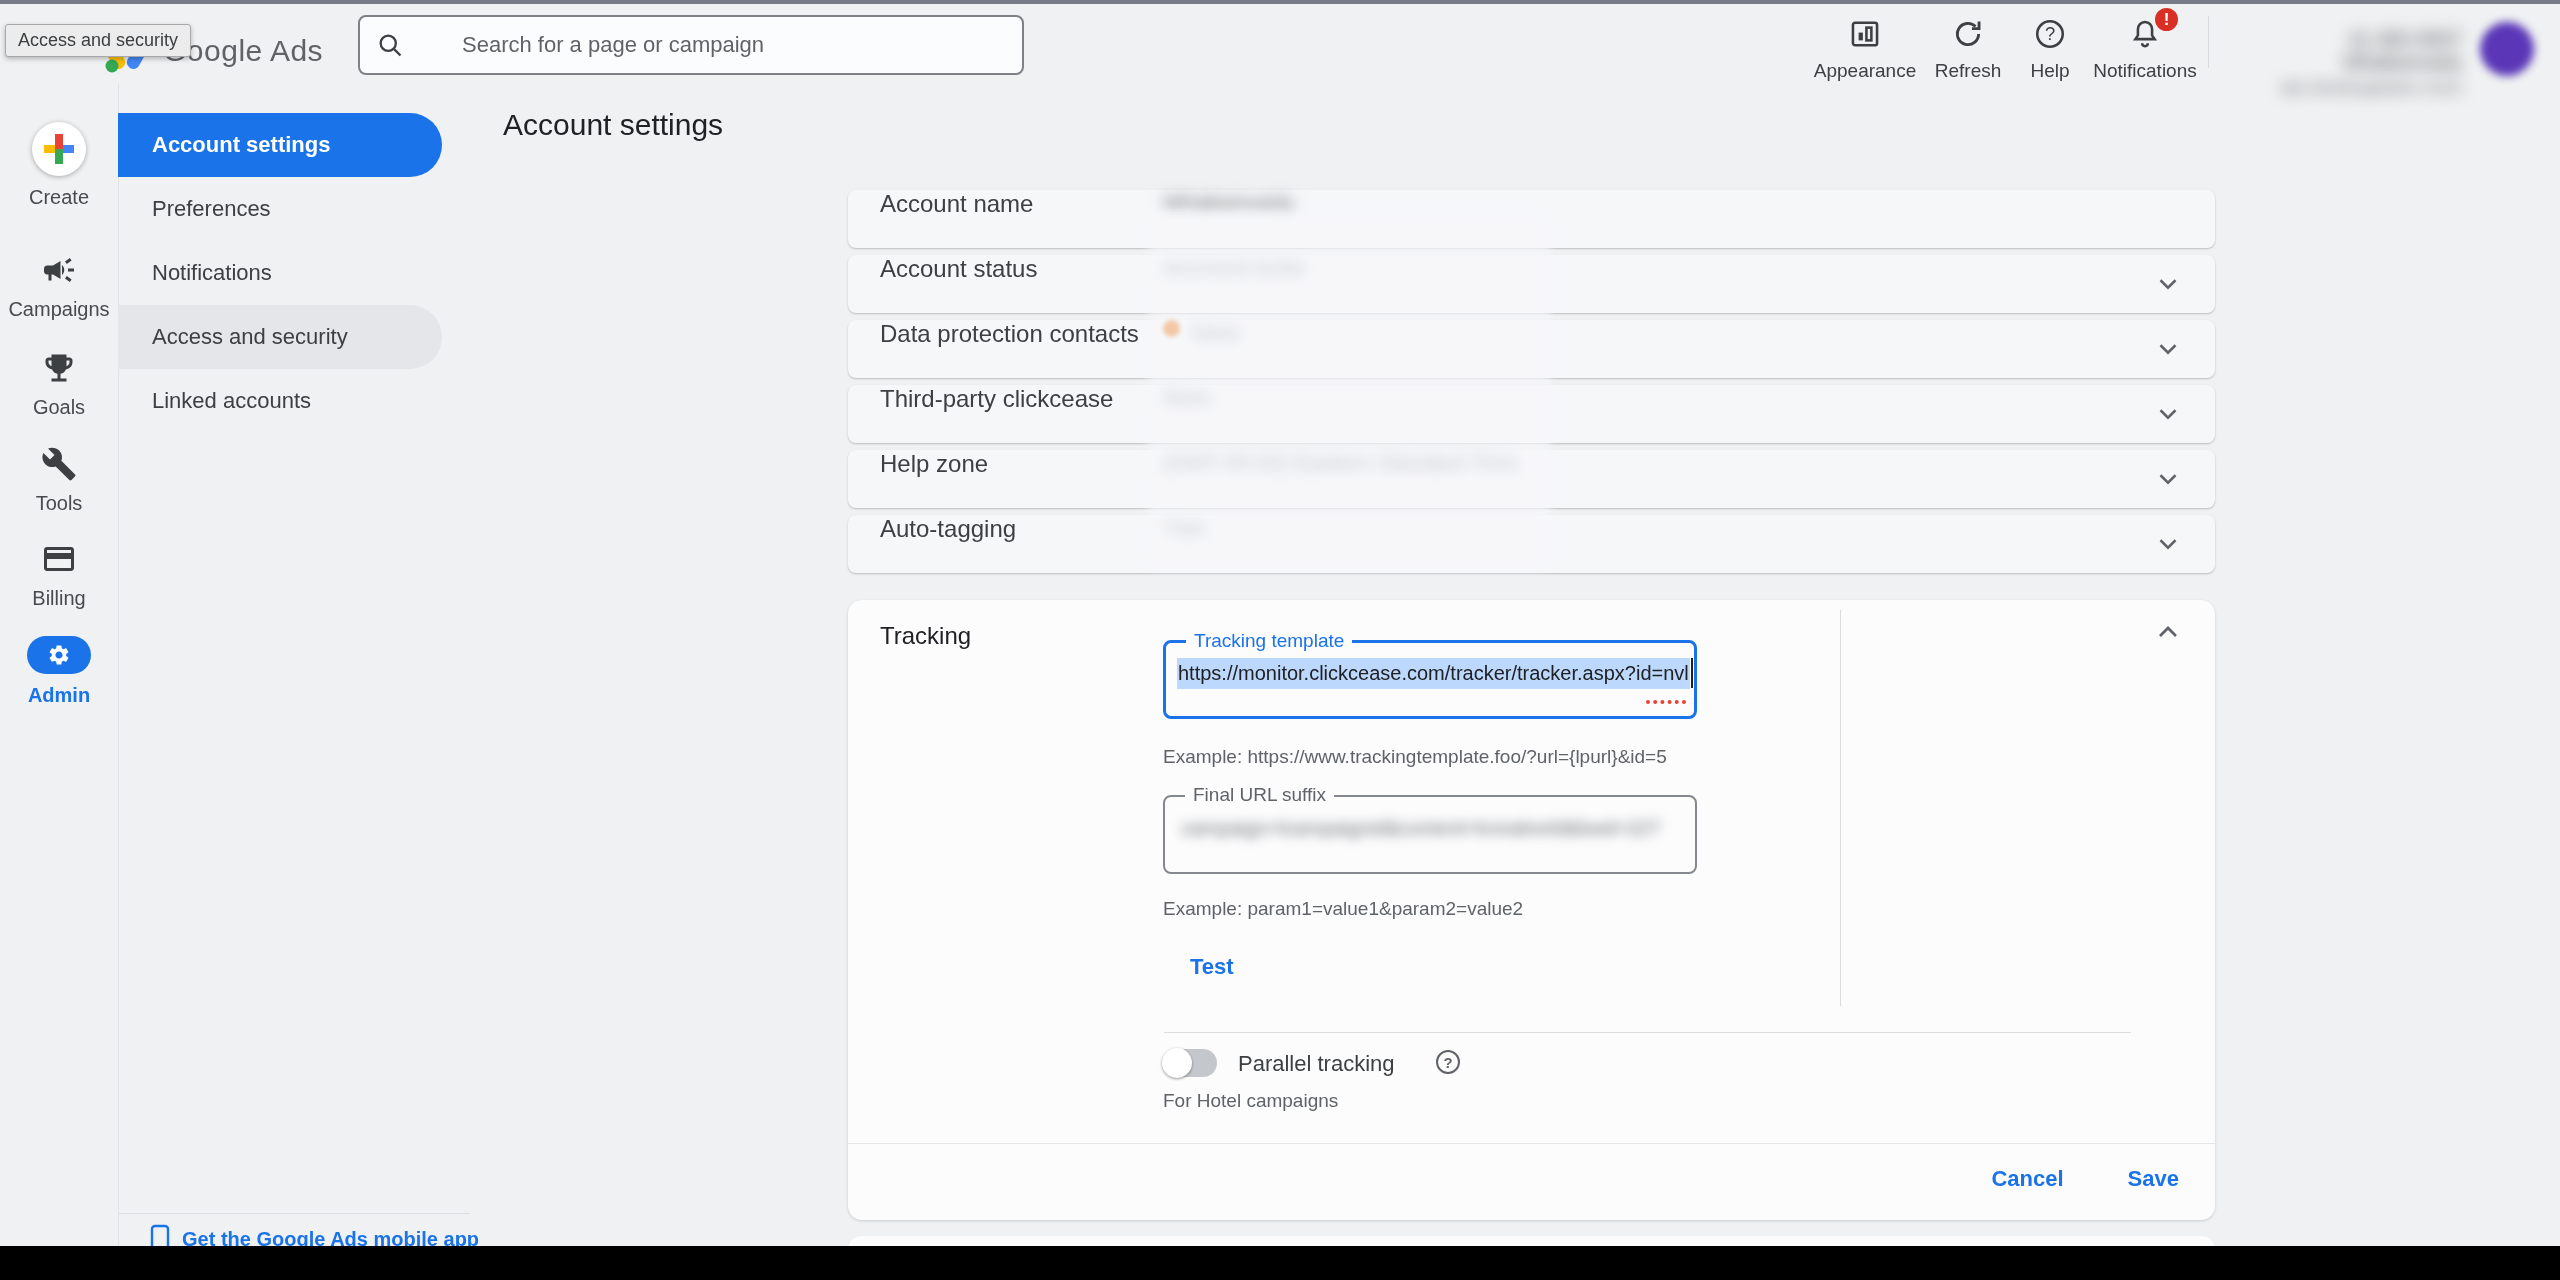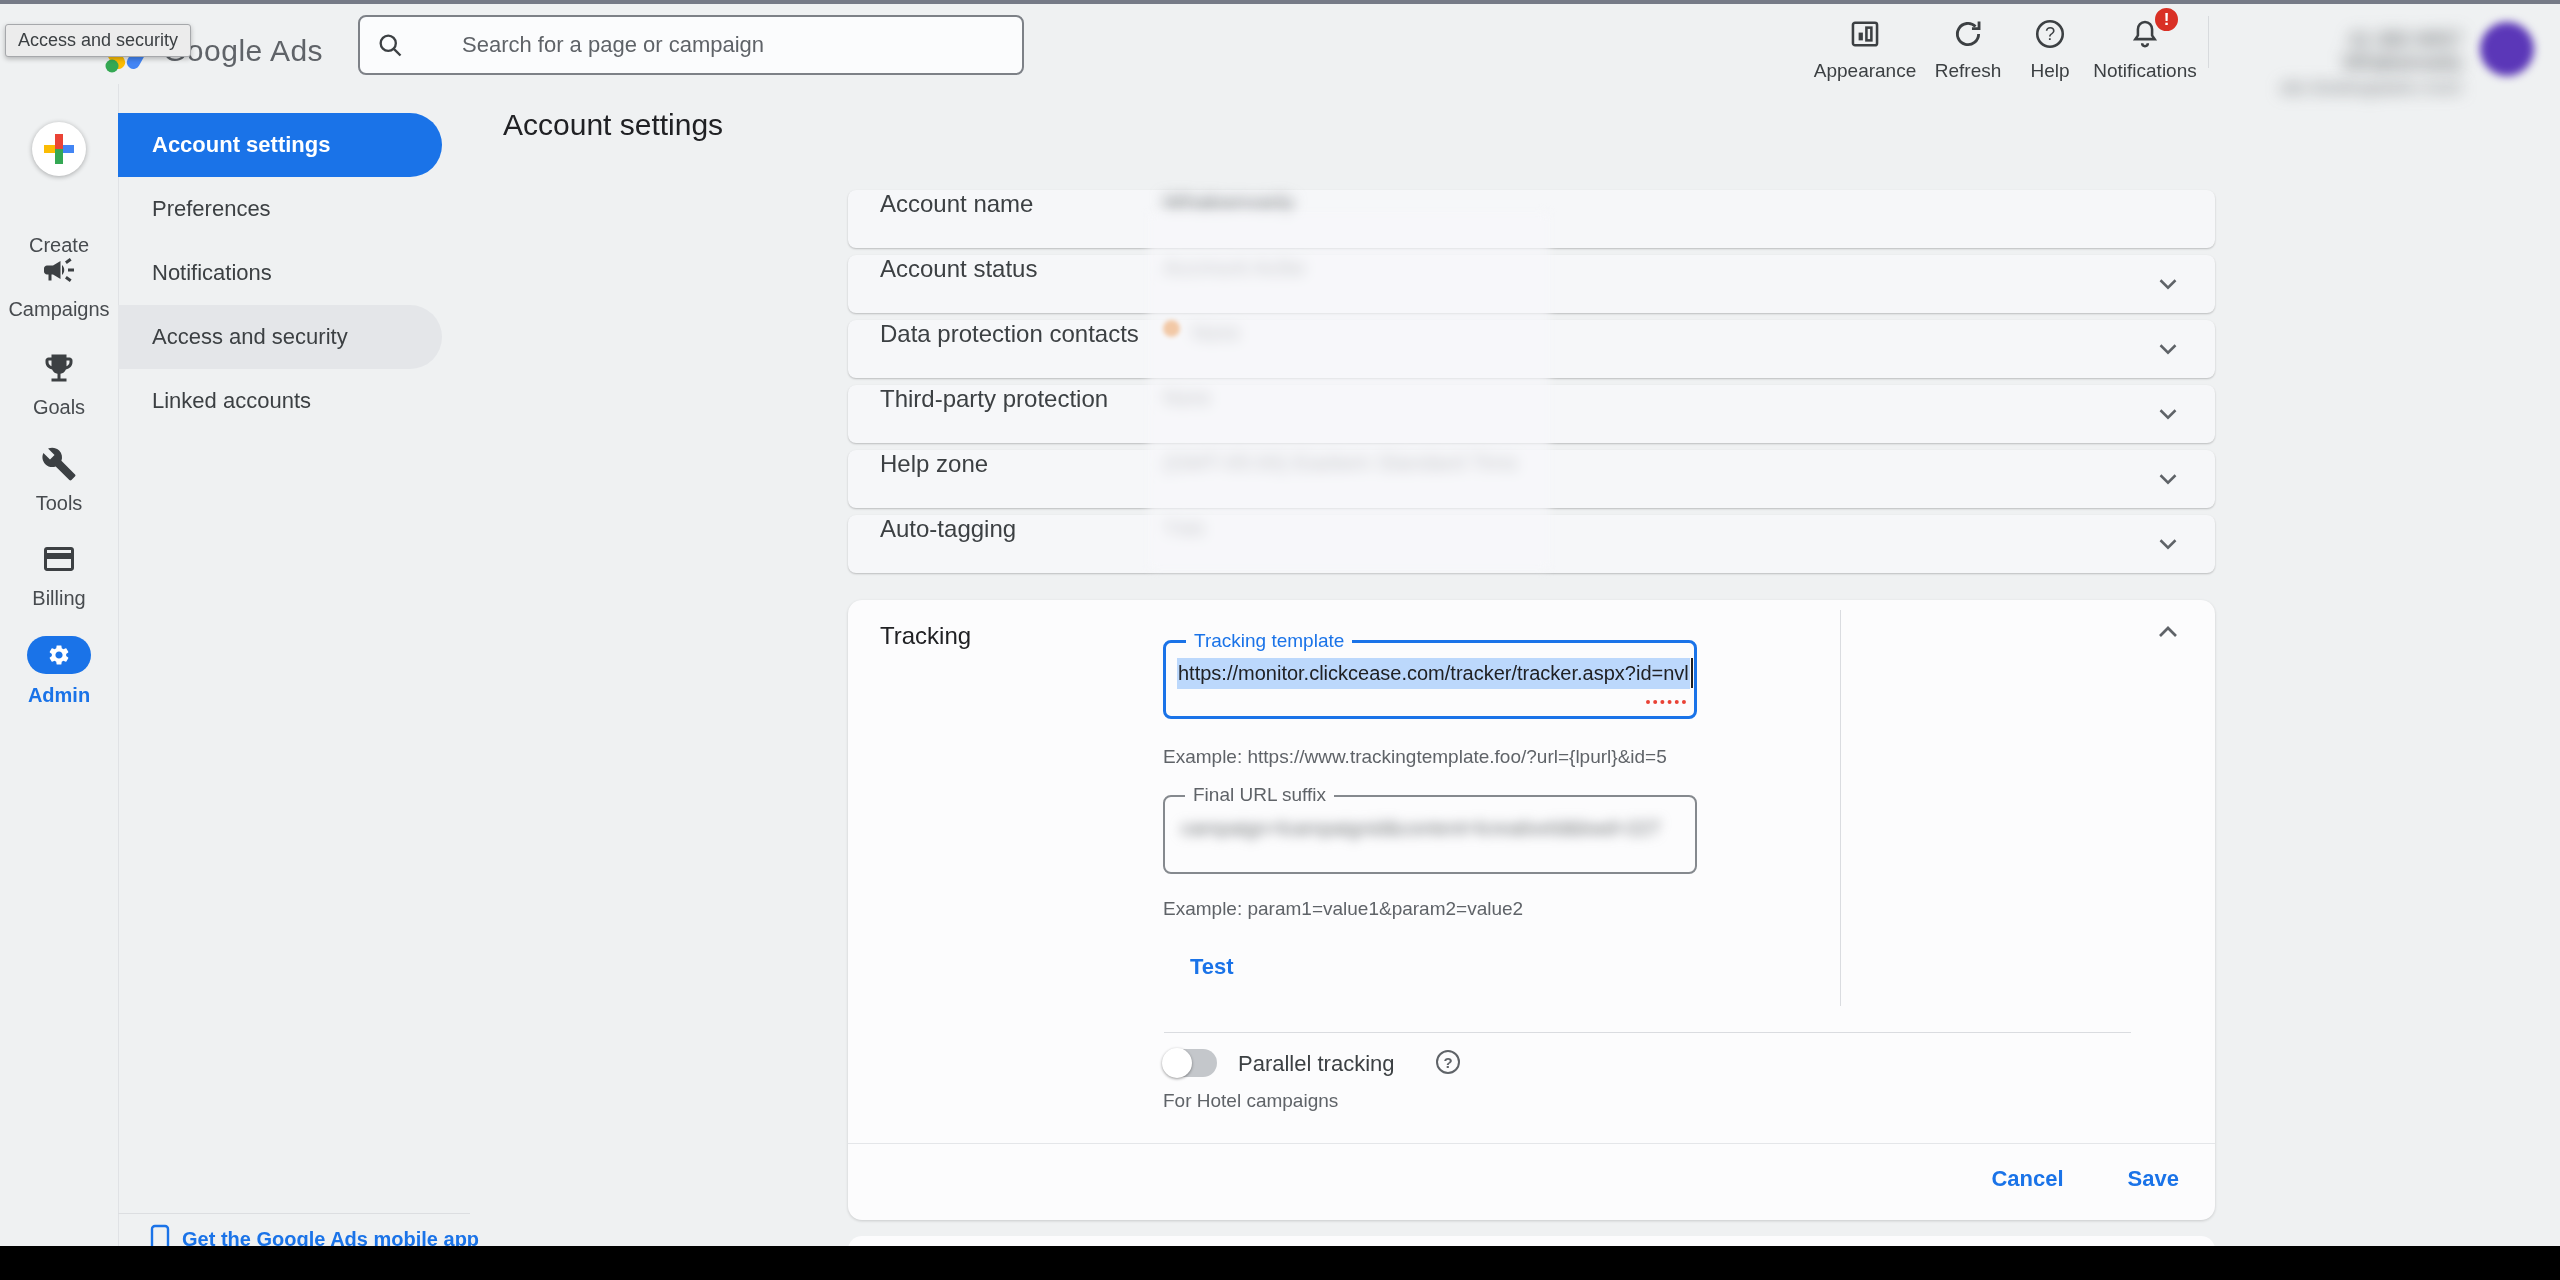--- a/index.html
+++ b/index.html
@@ -211,21 +211,21 @@
 <div class="abs vdiv"></div>
 
 <div class="abs acct-lines">
   <div class="l1">41-382-9057 Whakwnvarly</div>
   <div class="l2">abc.ltowlesgsbahc.mom</div>
 </div>
 <div class="abs avatar"></div>
 
 <div class="abs rail-div"></div>
 
-<div class="abs rail-item" style="top:122px;gap:48px;">
+<div class="abs rail-item" style="top:122px;">
   <div class="create-circle">
     <div class="plus">
         <div class="p-l"></div>
         <div class="p-r"></div>
         <div class="p-t"></div>
         <div class="p-b"></div>
       </div>
   </div>
   <div class="rail-label">Create</div>
 </div>
@@ -314,21 +314,21 @@
     <span class="rlabel">Data protection contacts</span>
     <span class="dot"></span>
     <span class="rvalue withdot">Nore</span>
     <span class="chev">
       <svg width="30" height="30" viewBox="0 0 24 24" fill="none" stroke="#5f6368" stroke-width="2">
           <path d="M6 9l6 6 6-6"></path>
         </svg>
       </span>
   </div>
   <div class="srow">
-    <span class="rlabel">Third-party protection</span>
+    <span class="rlabel">Third-party clickcease</span>
     <span class="rvalue">Nore</span>
     <span class="chev">
       <svg width="30" height="30" viewBox="0 0 24 24" fill="none" stroke="#5f6368" stroke-width="2">
           <path d="M6 9l6 6 6-6"></path>
         </svg>
       </span>
   </div>
   <div class="srow">
     <span class="rlabel">Help zone</span>
     <span class="rvalue">(GMT-05:00) Easlwm Slandard Tims</span>

